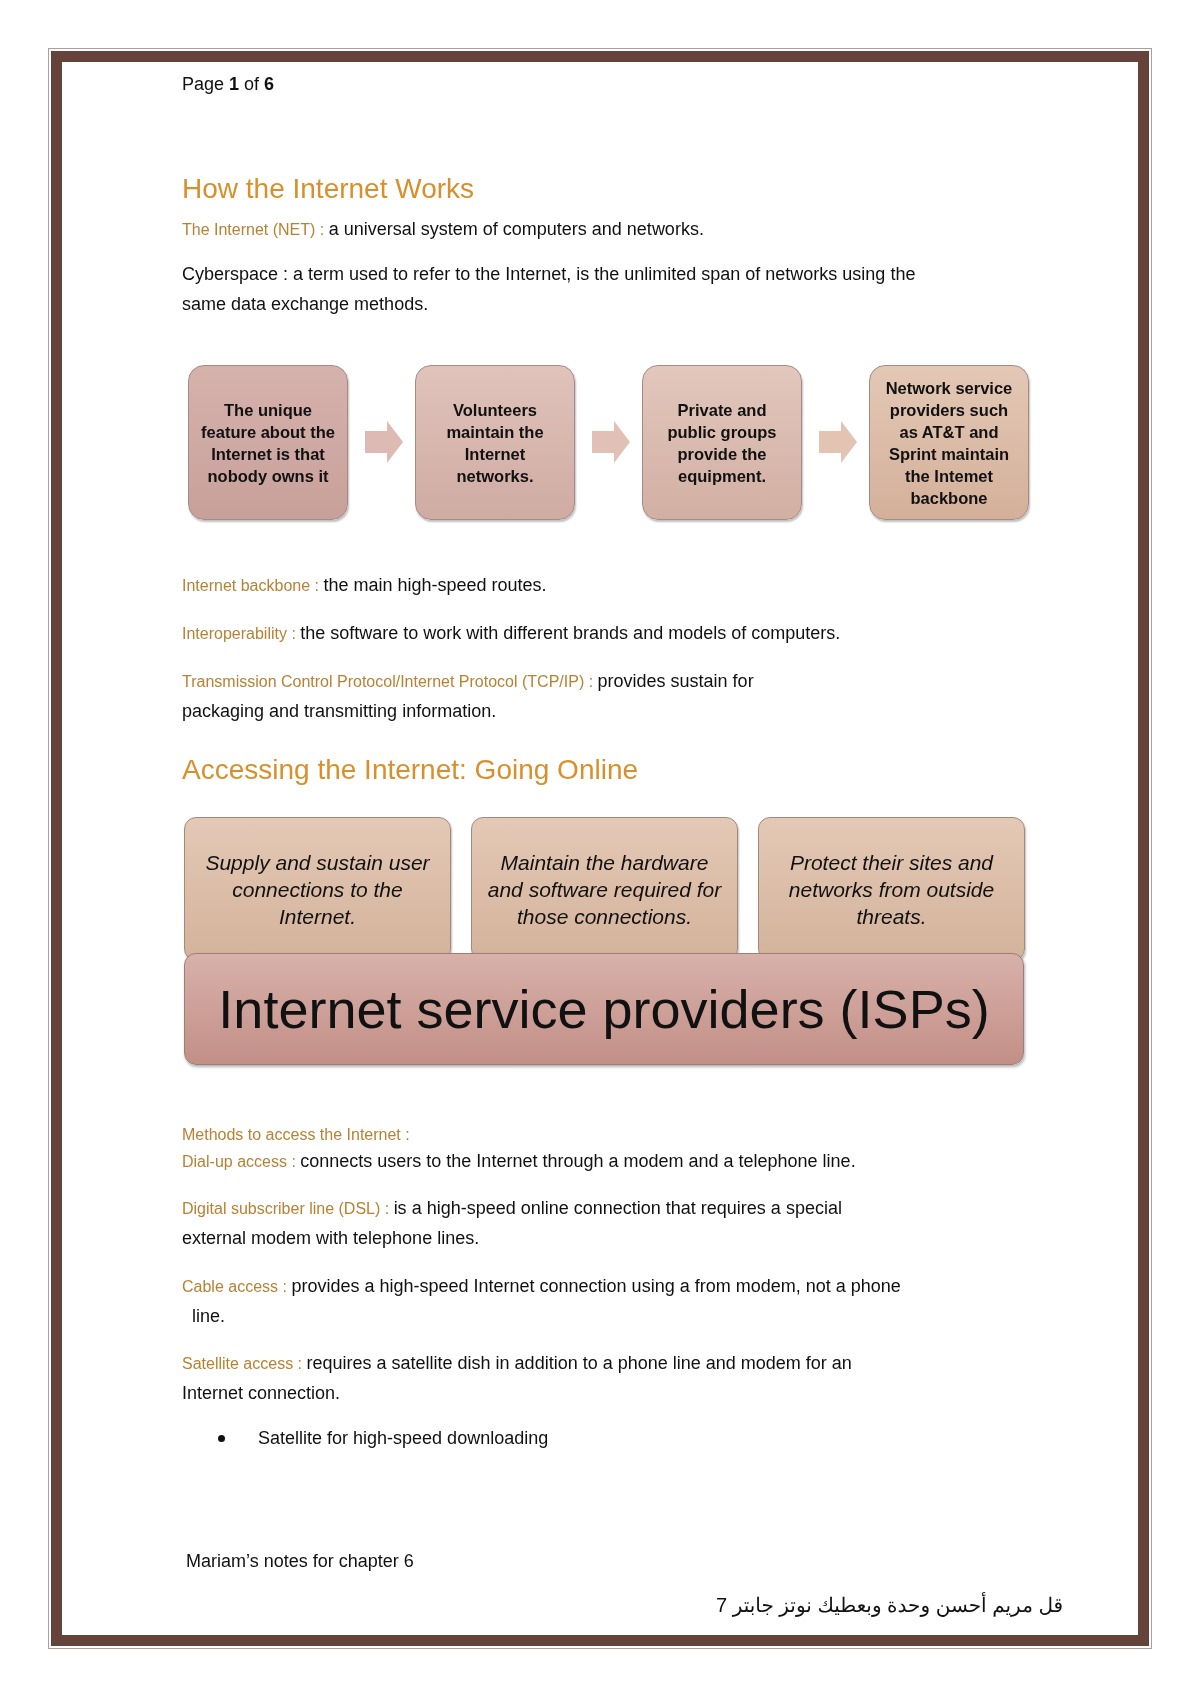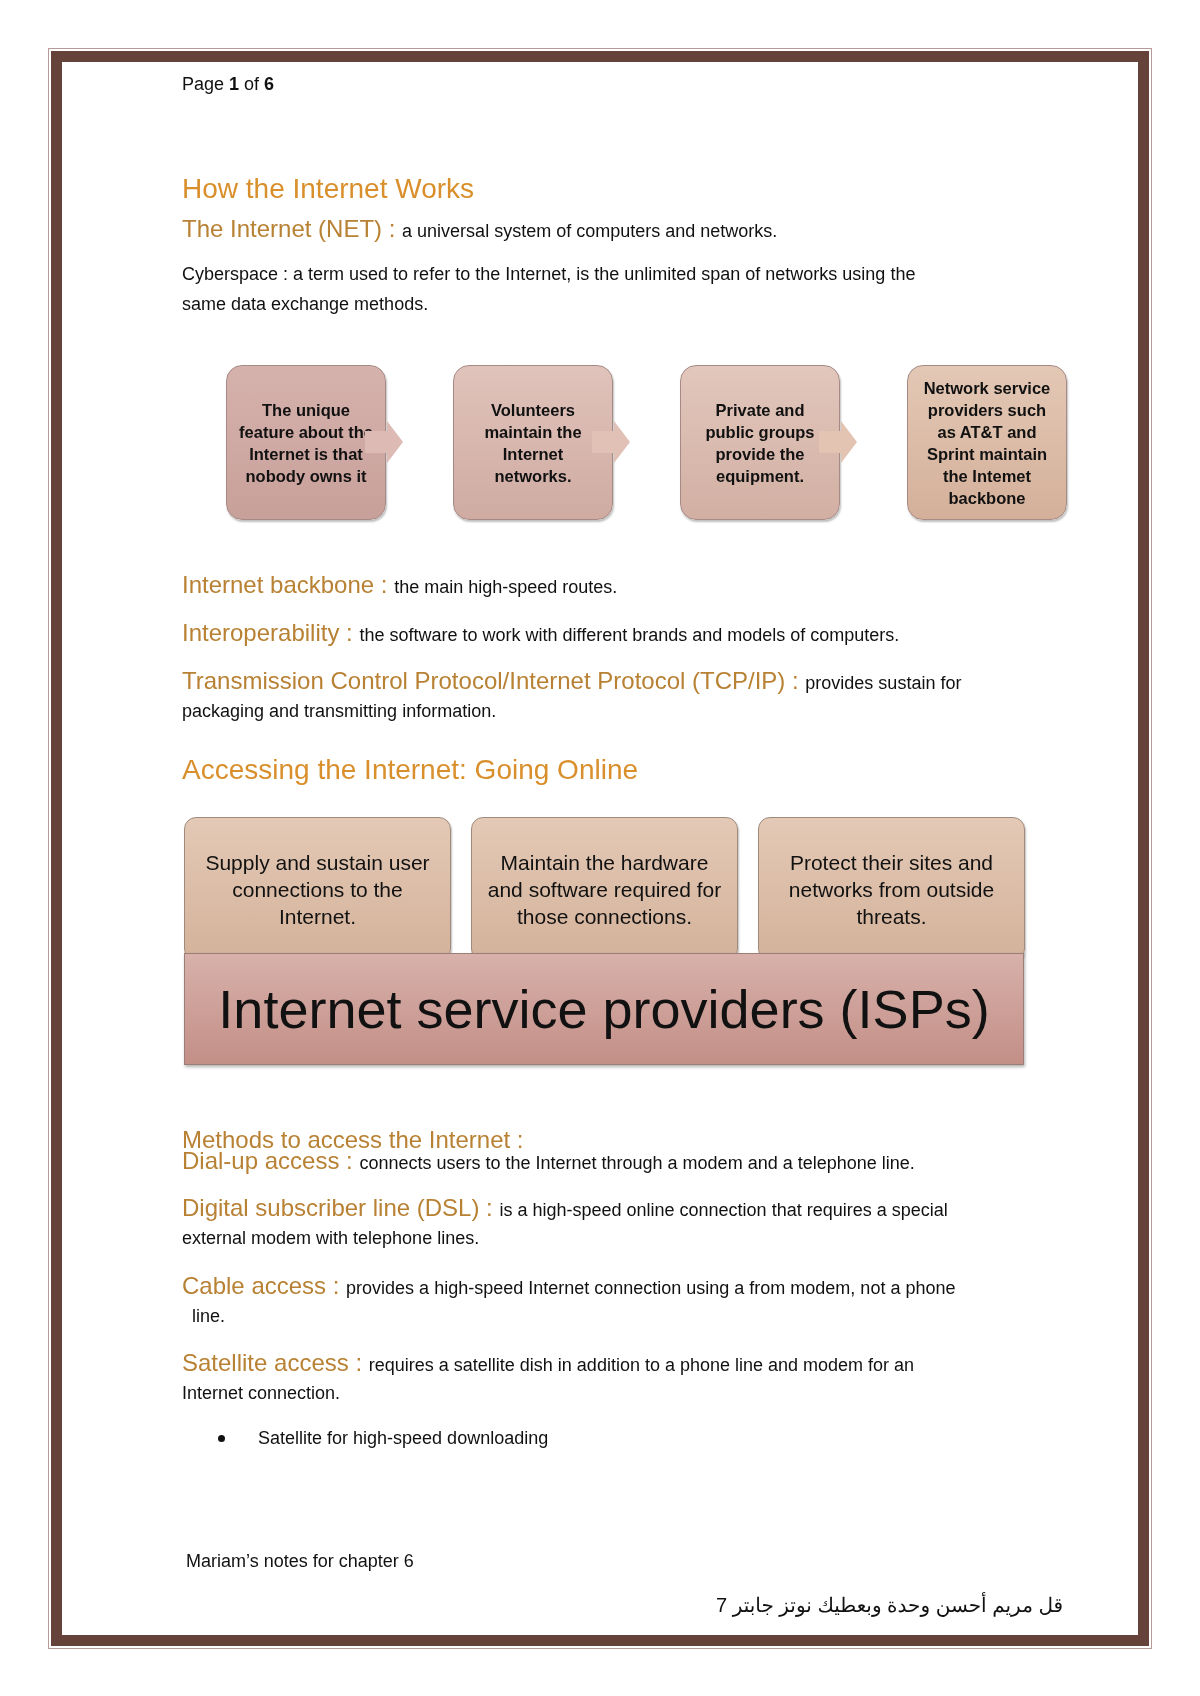--- a/index.html
+++ b/index.html
@@ -12,38 +12,38 @@
   .frame { position: absolute; left: 51px; top: 51px; width: 1098px; height: 1595px;
            border: 11px solid #65433b; box-sizing: border-box; }
 
   .abs { position: absolute; white-space: nowrap; }
   .header { left: 182px; top: 74px; font-size: 18px; }
   .header b { font-weight: bold; }
 
   .h1 { color: #d98f2b; font-size: 28px; font-weight: normal; }
   .term { color: #b88133; }
   .para { font-size: 18px; line-height: 30px; }
-  .term-big { font-size: 24px; }
+  .term-big { font-size: 16px; }
 
   
   .proc-box { position: absolute; width: 160px; height: 155px; border-radius: 16px;
               box-sizing: border-box; border: 1px solid #a58a85;
               display: flex; align-items: center; justify-content: center; text-align: center;
               font-weight: bold; font-size: 16.5px; line-height: 22px; color: #111;
-              box-shadow: 1px 2px 2px rgba(0,0,0,0.25); padding: 0 10px; margin-left: 38px; }
+              box-shadow: 1px 2px 2px rgba(0,0,0,0.25); padding: 0 10px; }
   .arrow { position: absolute; width: 38px; height: 42px; }
 
   
   .isp-box { position: absolute; height: 144px; border-radius: 12px; box-sizing: border-box;
              border: 1px solid #9f8a7c; display: flex; align-items: center; justify-content: center;
              text-align: center; font-size: 21px; line-height: 27px; color: #111;
              background: linear-gradient(#e3c9b6, #d4b29a);
-             box-shadow: 1px 2px 2px rgba(0,0,0,0.25); padding: 0 14px; }
+             box-shadow: 1px 2px 2px rgba(0,0,0,0.25); padding: 0 14px; font-style: italic; }
   .isp-main { position: absolute; left: 184px; top: 953px; width: 840px; height: 112px;
-              border-radius: 0; box-sizing: border-box; border: 1px solid #9b7e78;
+              border-radius: 12px; box-sizing: border-box; border: 1px solid #9b7e78;
               background: linear-gradient(#d7b1aa, #c38f87);
               display: flex; align-items: center; justify-content: center;
               font-size: 54px; color: #111; box-shadow: 1px 2px 3px rgba(0,0,0,0.3); }
 
   .bullets { position: absolute; left: 218px; top: 1423px; font-size: 18px; line-height: 31px; }
   .bullet-row { display: flex; align-items: center; }
   .bullet-dot { width: 7px; height: 7px; border-radius: 50%; background: #111; margin-right: 33px; }
 
   .footer-left { left: 186px; top: 1551px; font-size: 18px; }
   .footer-right { left: 716px; top: 1551px; font-size: 20px; direction: rtl; unicode-bidi: plaintext; margin-top: 42px; }

